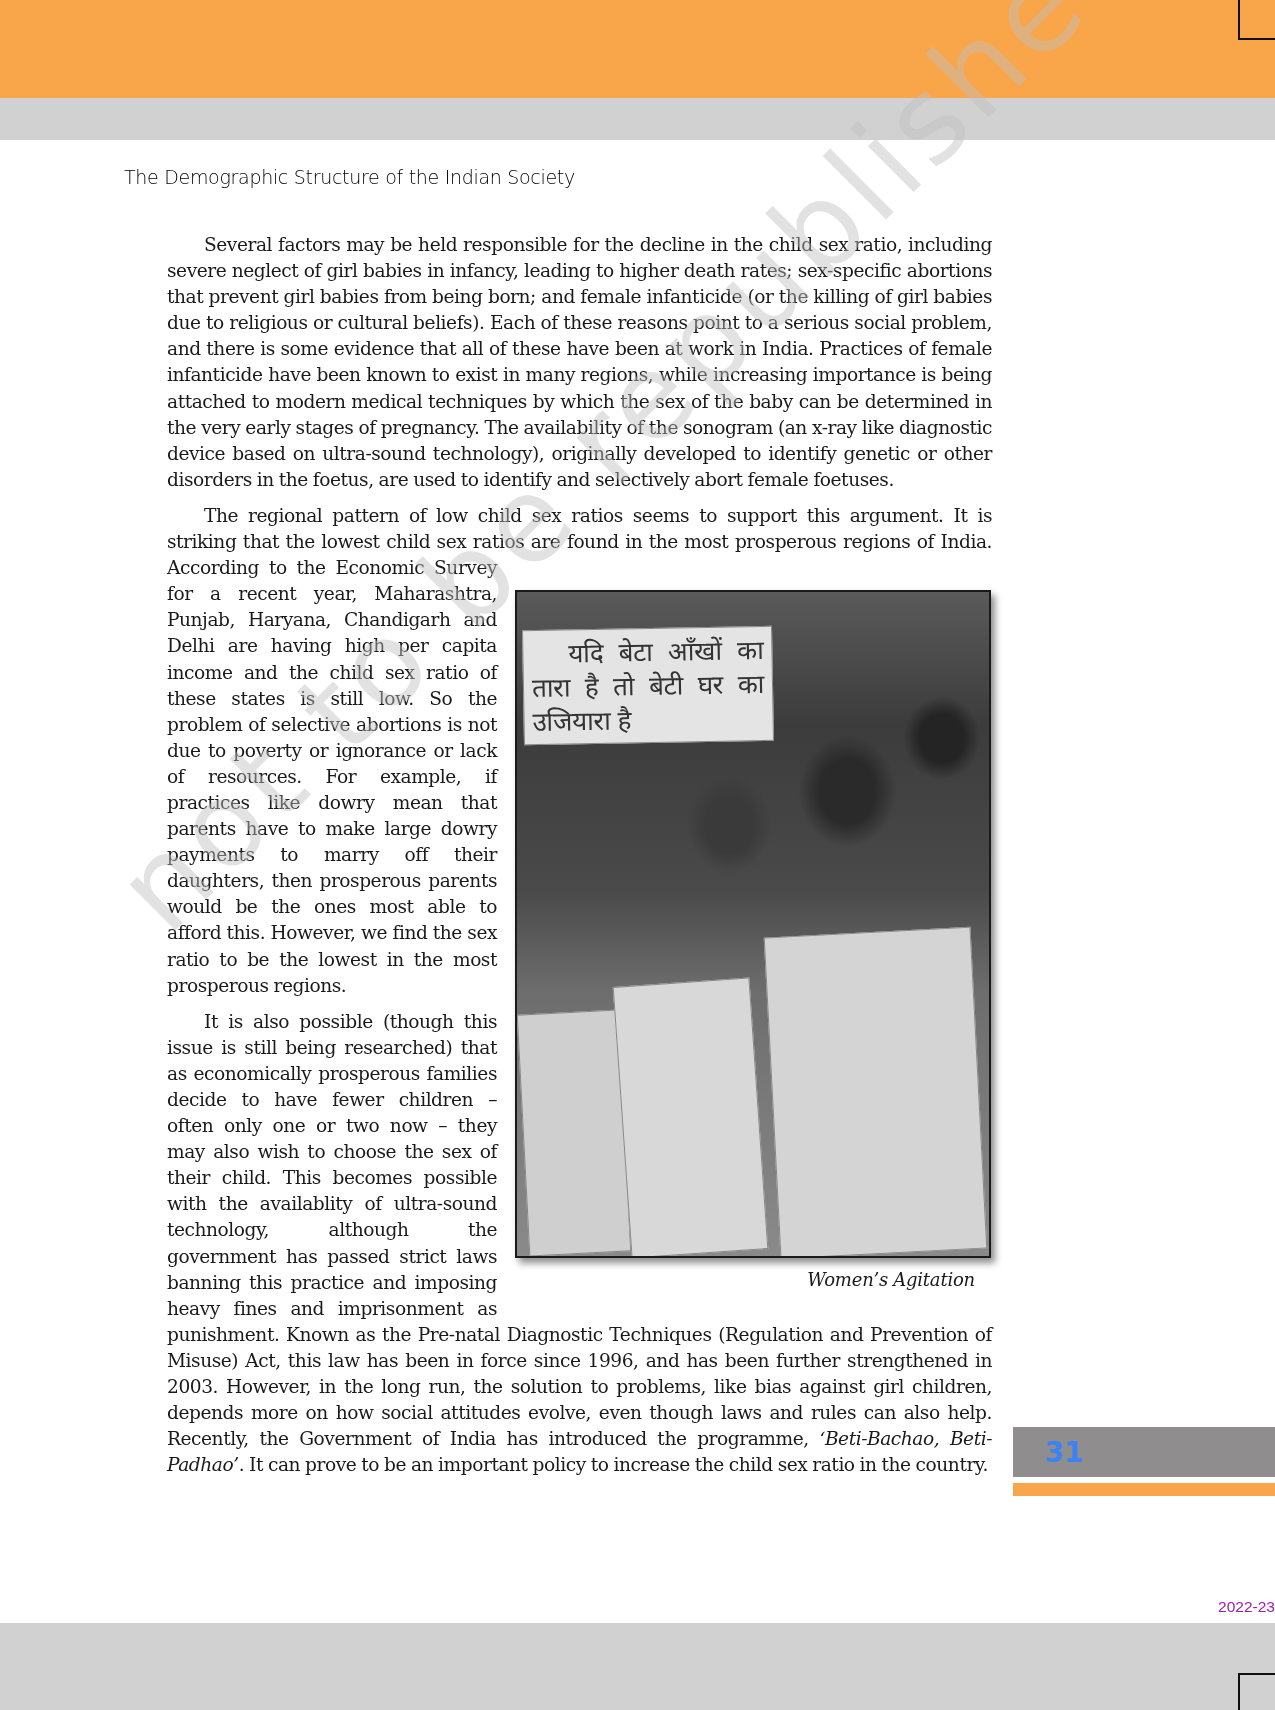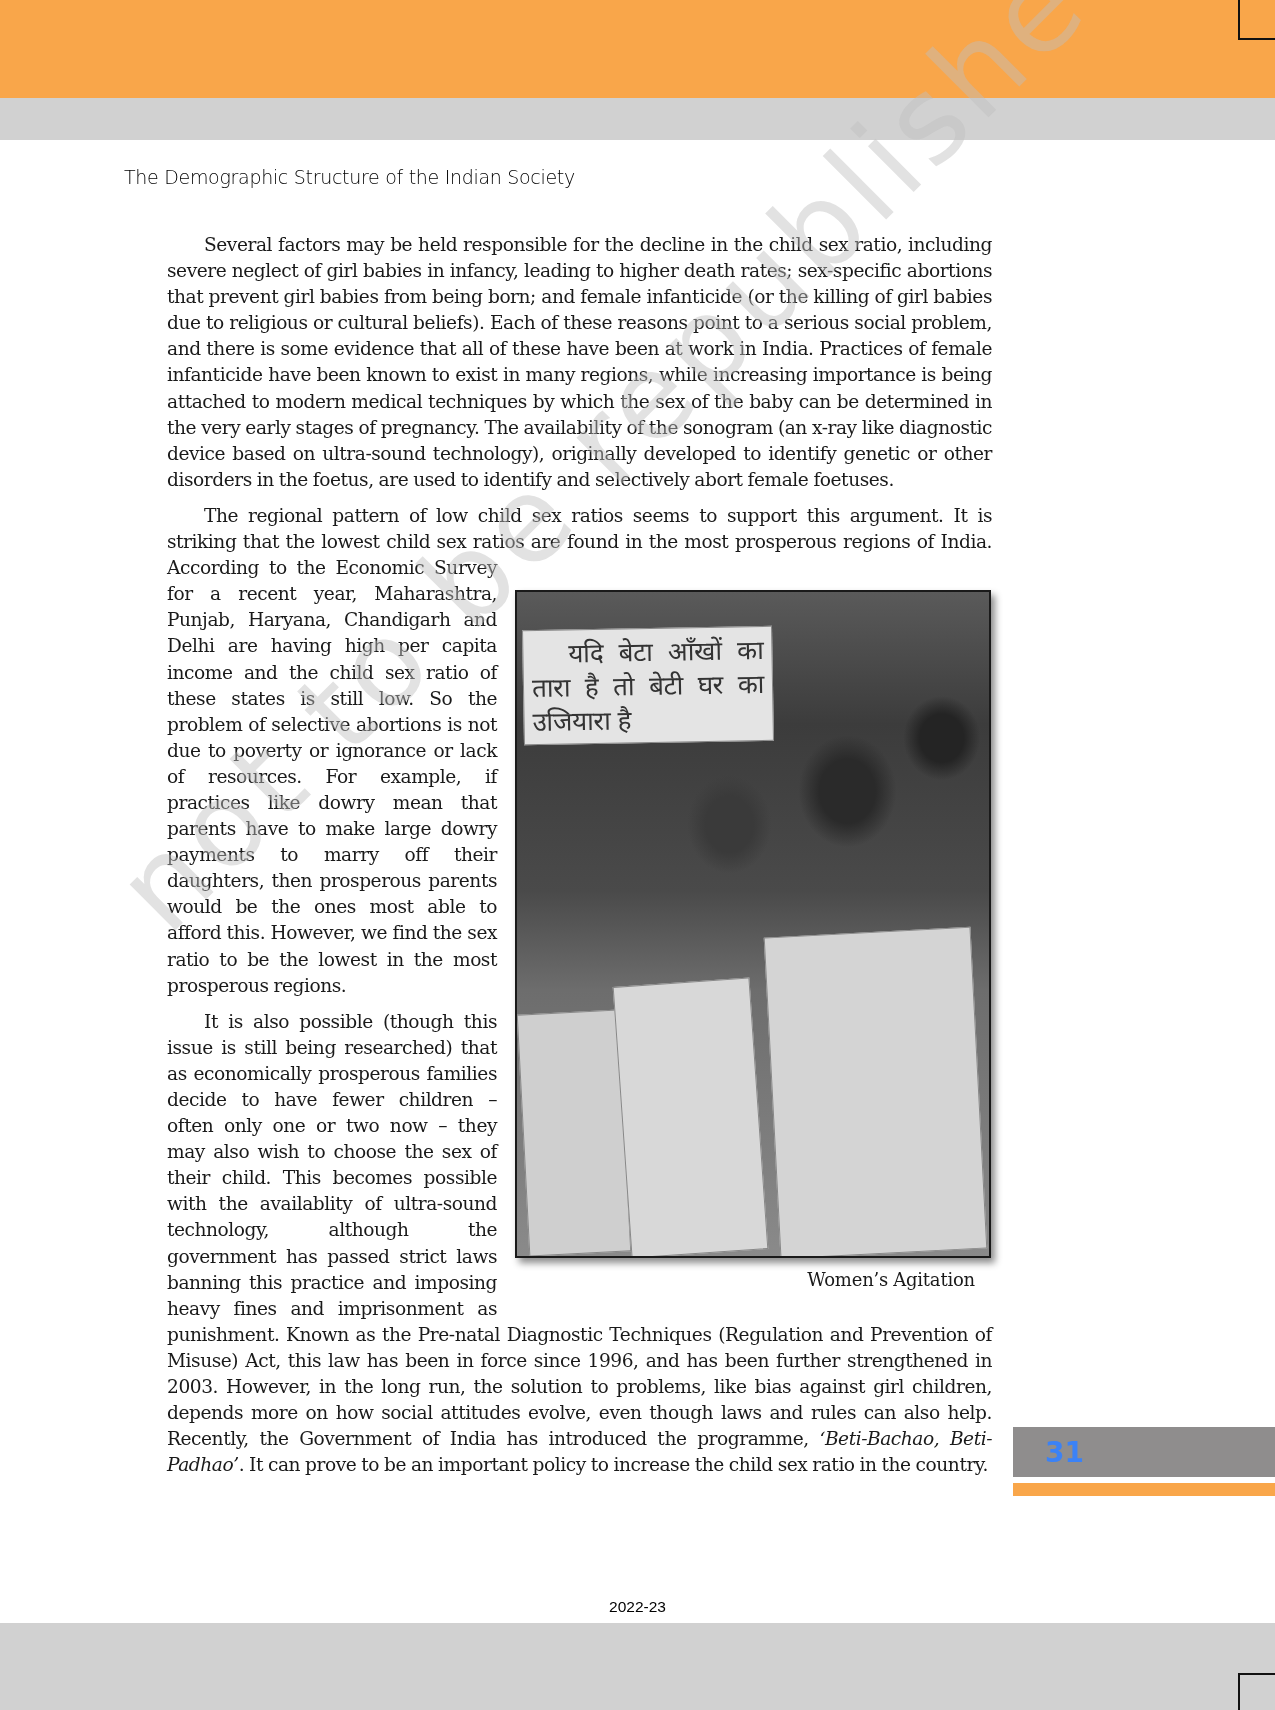--- a/index.html
+++ b/index.html
@@ -38,34 +38,34 @@
   }
   .placard { position: absolute; background: #e4e4e4; border: 1px solid #888; color: #333;
     font-family: "DejaVu Sans", sans-serif; }
   .placard-main { left: 6px; top: 36px; width: 250px; height: 115px; transform: rotate(-1deg);
     font-size: 26px; line-height: 34px; padding: 6px 8px; box-sizing: border-box; }
   .placard-a { left: 6px; top: 420px; width: 100px; height: 240px; transform: rotate(-3deg); background:#cfcfcf; }
   .placard-b { left: 105px; top: 390px; width: 135px; height: 270px; transform: rotate(-4deg); background:#d8d8d8; }
   .placard-c { left: 255px; top: 340px; width: 205px; height: 320px; transform: rotate(-3deg); background:#d4d4d4; }
   .figure-caption {
     position: absolute; left: 0; width: 460px; top: 677px; text-align: right;
-    font-size: 18px; color: #1a1a1a; letter-spacing: -0.2px;
+    font-style: italic; font-size: 18px; color: #1a1a1a; letter-spacing: -0.2px;
   }
   .watermark {
     position: absolute; left: 90px; top: 860px; width: 1200px;
     transform: rotate(-45deg); transform-origin: left top;
     font-family: "DejaVu Sans", sans-serif; font-size: 118px; color: rgba(190,190,190,0.45);
     white-space: nowrap; pointer-events: none; letter-spacing: 6px;
   }
   .page-tab { position: absolute; left: 1013px; top: 1427px; width: 262px; height: 50px; background: #8f8d8d; }
   .page-number { position: absolute; left: 1045px; top: 1436px; font-family: "DejaVu Sans", sans-serif;
     font-size: 28px; font-weight: bold; color: #3b82f6; }
   .page-tab-stripe { position: absolute; left: 1013px; top: 1483px; width: 262px; height: 13px; background: #f9a64a; }
-  .year-label { position: absolute; left: 0; width: 1275px; top: 1598px; text-align: center;
-    font-family: "Liberation Sans", sans-serif; font-size: 15.5px; color: #000000; }
+  .year-label { position: absolute; left: 0; width: 1275px; top: 1598px; text-align: right;
+    font-family: "Liberation Sans", sans-serif; font-size: 15.5px; color: #a21caf; }
   .bottom-gray { position: absolute; left: 0; top: 1623px; width: 1275px; height: 87px; background: #d1d1d1; }
   .crop-mark-bottom { position: absolute; left: 1238px; top: 1673px; width: 40px; height: 40px;
     border-left: 2px solid #111; border-top: 2px solid #111; }
 </style>
 </head>
 <body>
 
 <div class="top-band"></div>
 <div class="top-gray"></div>
 <div class="crop-mark-top"></div>

